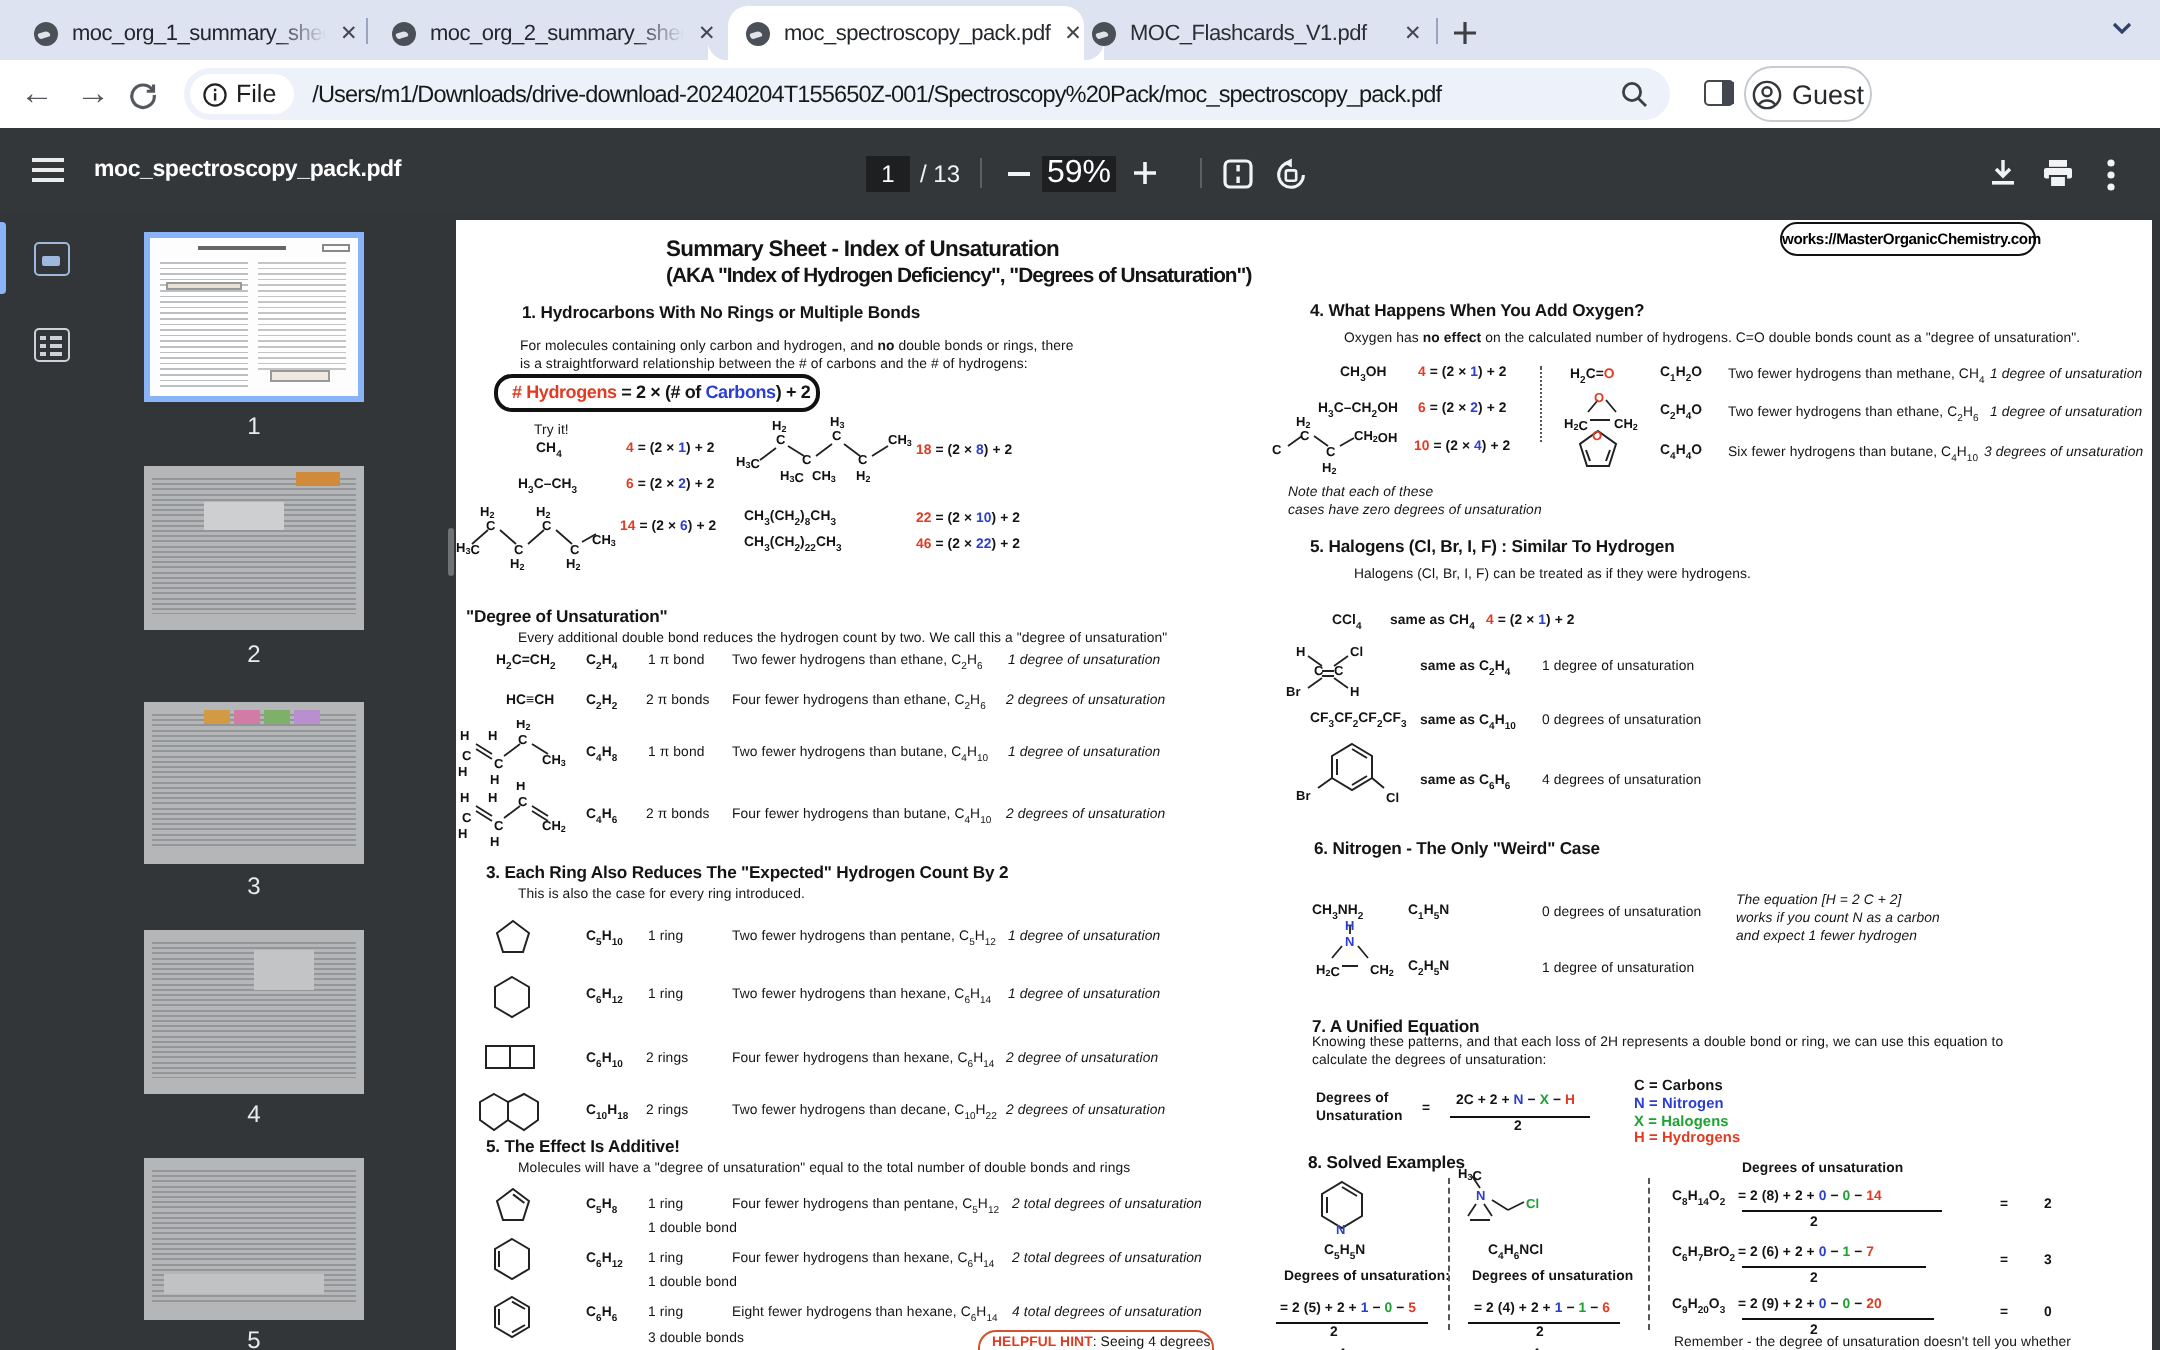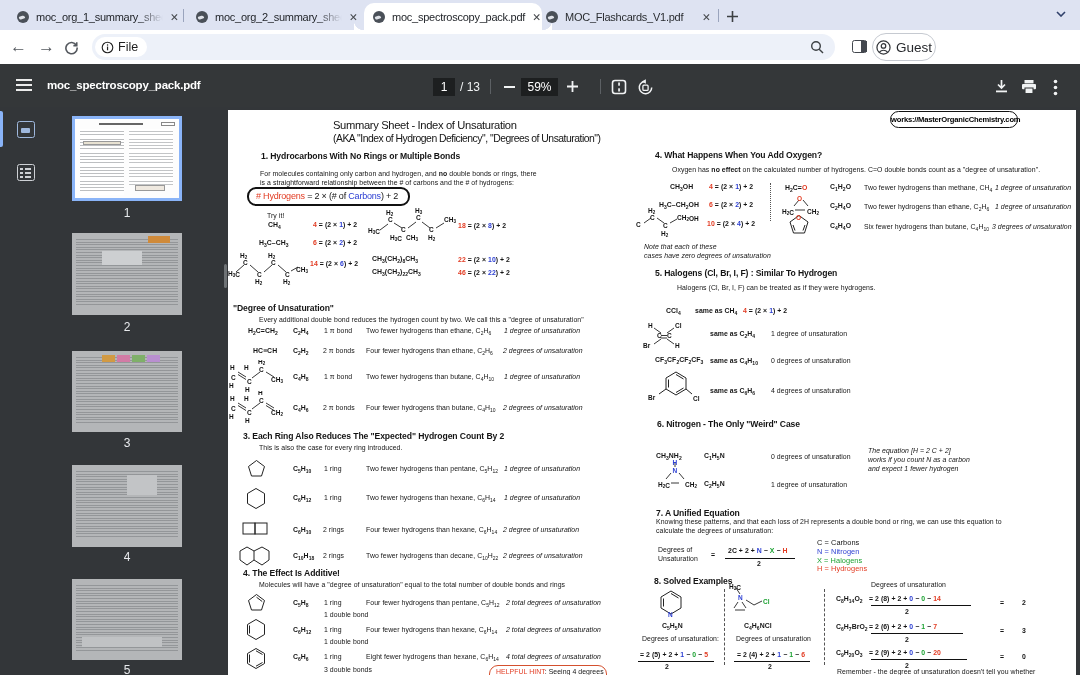--- a/index.html
+++ b/index.html
@@ -26,32 +26,32 @@
 #omni .path{margin-left:9px;white-space:nowrap;font-size:11.8px;letter-spacing:-0.45px}
 #guest{position:absolute;left:872px;top:33px;width:64px;height:28px;border:1px solid #c6cad1;border-radius:14px;display:flex;align-items:center;justify-content:center;font-size:13.5px;color:#27292d}
 #newchrome{position:absolute;left:943px;top:33px;width:128px;height:28px;background:#d6e3fb;border-radius:14px;display:flex;align-items:center;font-size:11px;font-weight:500;color:#123a74;white-space:nowrap}
 #sidepanelic{position:absolute;left:852px;top:40px;width:15px;height:13px;border:1.6px solid #43474e;border-radius:2.5px}
 #sidepanelic:before{content:"";position:absolute;right:-0.5px;top:-0.5px;width:6px;height:11px;background:#43474e}
 
 #pdfbar{position:absolute;left:0;top:64px;width:1080px;height:43px;background:#343739;color:#f1f3f4}
 #pdfbar .t{position:absolute;left:47px;top:15px;font-size:11.5px;letter-spacing:-0.2px;font-weight:700;color:#fff}
 .burger{position:absolute;left:16px;top:15px;width:16px;height:2px;background:#ececec;box-shadow:0 5px 0 #ececec,0 10px 0 #ececec}
 .pgbox{position:absolute;left:433px;top:78px;width:22px;height:18px;background:#1d1f20;color:#fff;font-size:12px;text-align:center;line-height:18px}
-.zoombox{position:absolute;left:521px;top:78px;width:37px;height:18px;background:#1d1f20;color:#fff;font-size:12px;text-align:center;line-height:18px}
+.zoombox{position:absolute;left:521px;top:78px;width:37px;height:18px;background:#1d1f20;color:#fff;font-size:16px;text-align:center;line-height:18px}
 .wtxt{color:#f1f3f4;font-size:12px}
 .vdiv{position:absolute;top:79px;width:1px;height:15px;background:#5c6064}
 
 #sidebar{position:absolute;left:0;top:107px;width:227px;height:568px;background:#333639}
 #viewbg{position:absolute;left:227px;top:107px;width:853px;height:568px;background:#333639}
 .thumb{position:absolute;left:72px;width:110px;background:#aeb0b2;overflow:hidden}
 .thumbnum{position:absolute;width:110px;left:72px;text-align:center;color:#e8eaed;font-size:12px}
 #page{position:absolute;left:228px;top:110px;width:848px;height:565px;background:#fff;overflow:hidden}
 
 .t{position:absolute;white-space:nowrap;color:#141414}
-.b{font-weight:400}
+.b{font-weight:700}
 .i{font-style:italic}
 .r{color:#e23b22}.bl{color:#2b3ed2}.gr{color:#1da233}
 .h{font-size:8.6px;font-weight:700;letter-spacing:-0.1px}
 .s{font-size:6.9px;letter-spacing:0.06px}
 .f{font-size:6.9px;font-weight:700;letter-spacing:0.05px}
 .t sub{font-size:5px;letter-spacing:0}
 .dot{border-left:1.5px dotted #555}
 .dsh{border-left:1px dashed #555}
 .fl{position:absolute;height:1.1px;background:#111}
 </style></head><body>
@@ -99,20 +99,21 @@
       <svg width="15" height="15" viewBox="0 0 16 16">
         <path d="M13.6 2.4 L13.6 6 L10 6 M13.2 5.6 A6 6 0 1 0 14 8" stroke="#54585e" stroke-width="1.7" fill="none"></path>
       </svg>
     </div>
   <div id="omni">
     <span id="filechip"><svg width="13" height="13" viewBox="0 0 14 14" style="margin-right:4px">
           <circle cx="7" cy="7" r="5.7" stroke="#222" stroke-width="1.2" fill="none"></circle>
           <rect x="6.4" y="6" width="1.3" height="4" fill="#222"></rect>
           <rect x="6.4" y="3.6" width="1.3" height="1.4" fill="#222"></rect>
         </svg>File</span>
+    <span class="path">/Users/m1/Downloads/drive-download-20240204T155650Z-001/Spectroscopy%20Pack/moc_spectroscopy_pack.pdf</span>
   </div>
   <div class="abs" style="left:810px;top:40px">
       <svg width="14" height="14" viewBox="0 0 14 14">
         <circle cx="6" cy="6" r="4.3" stroke="#3c4043" stroke-width="1.4" fill="none"></circle>
         <path d="M9.2 9.2 L13 13" stroke="#3c4043" stroke-width="1.4"></path>
       </svg>
     </div>
   <div id="sidepanelic"></div>
   <div id="guest"><svg width="15" height="15" viewBox="0 0 16 16" style="margin-right:5px">
         <circle cx="8" cy="8" r="7" stroke="#33363a" stroke-width="1.3" fill="none"></circle>
@@ -352,21 +353,21 @@
   <div class="t s" style="left:138px;top:416px">Four fewer hydrogens than hexane, C<sub>6</sub>H<sub>14</sub></div>
   <div class="t s i" style="left:275px;top:416px">2 degree of unsaturation</div>
   <svg class="abs" style="left:10px;top:435px" width="34" height="22" viewBox="0 0 34 22">
         <path d="M9 2 L16 6 L16 15 L9 20 L2 15 L2 6 Z M16 6 L24 2 L31 6 L31 15 L24 20 L16 15" stroke="#222" stroke-width="1" fill="none"></path>
       </svg>
   <div class="t f" style="left:65px;top:442px">C<sub>10</sub>H<sub>18</sub></div>
   <div class="t s" style="left:95px;top:442px">2 rings</div>
   <div class="t s" style="left:138px;top:442px">Two fewer hydrogens than decane, C<sub>10</sub>H<sub>22</sub></div>
   <div class="t s i" style="left:275px;top:442px">2 degrees of unsaturation</div>
 
-  <div class="t h" style="left:15px;top:458px">4. The Effect Is Additive!</div>
+  <div class="t h" style="left:15px;top:458px">5. The Effect Is Additive!</div>
   <div class="t s" style="left:31px;top:471px">Molecules will have a "degree of unsaturation" equal to the total number of double bonds and rings</div>
   <svg class="abs" style="left:19px;top:483px" width="19" height="19" viewBox="0 0 19 19">
         <polygon points="9.5,1.5 17.5,7.5 14.5,17 4.5,17 1.5,7.5" stroke="#222" stroke-width="1" fill="none"></polygon>
         <path d="M9.5 4.2 L15.2 8.5" stroke="#222" stroke-width="1" fill="none"></path>
       </svg>
   <div class="t f" style="left:65px;top:489px">C<sub>5</sub>H<sub>8</sub></div>
   <div class="t s" style="left:96px;top:489px">1 ring</div>
   <div class="t s" style="left:96px;top:501px">1 double bond</div>
   <div class="t s" style="left:138px;top:489px">Four fewer hydrogens than pentane, C<sub>5</sub>H<sub>12</sub></div>
   <div class="t s i" style="left:278px;top:489px">2 total degrees of unsaturation</div>

